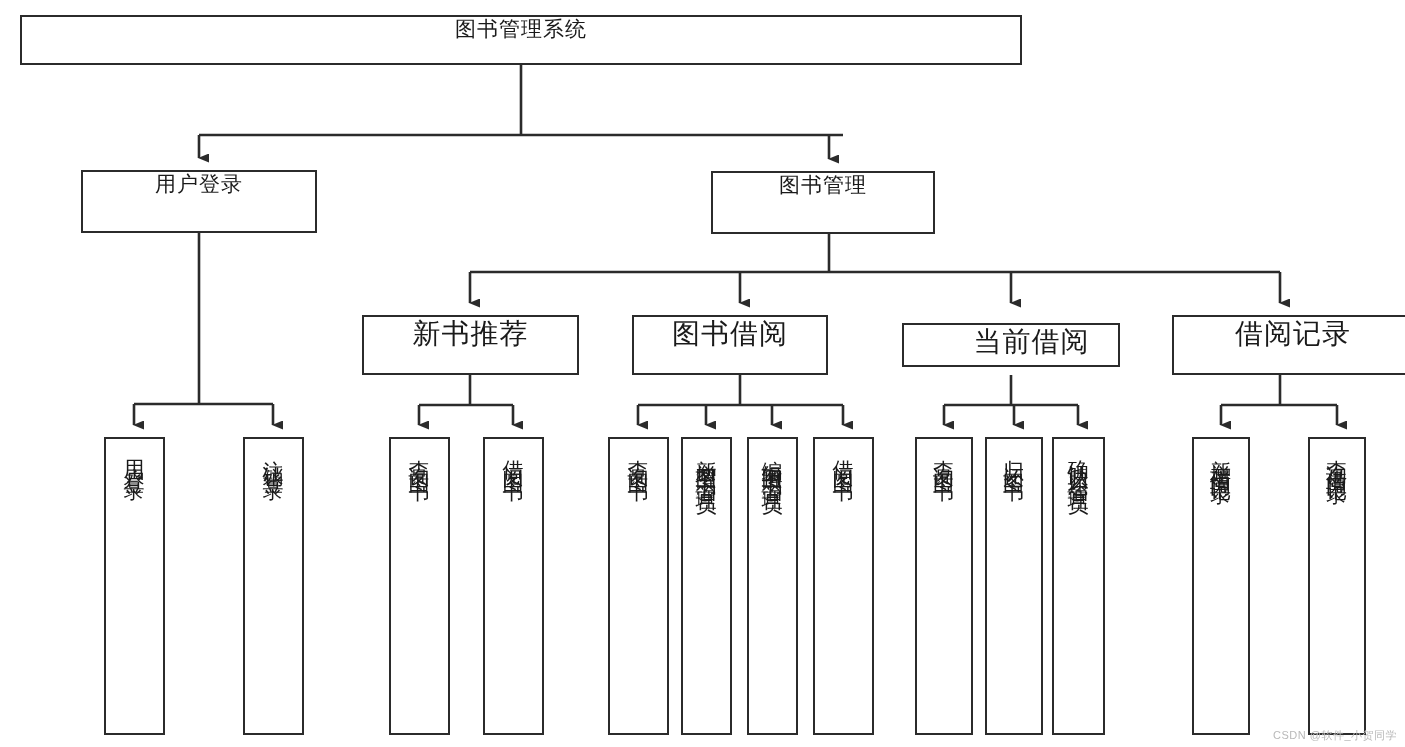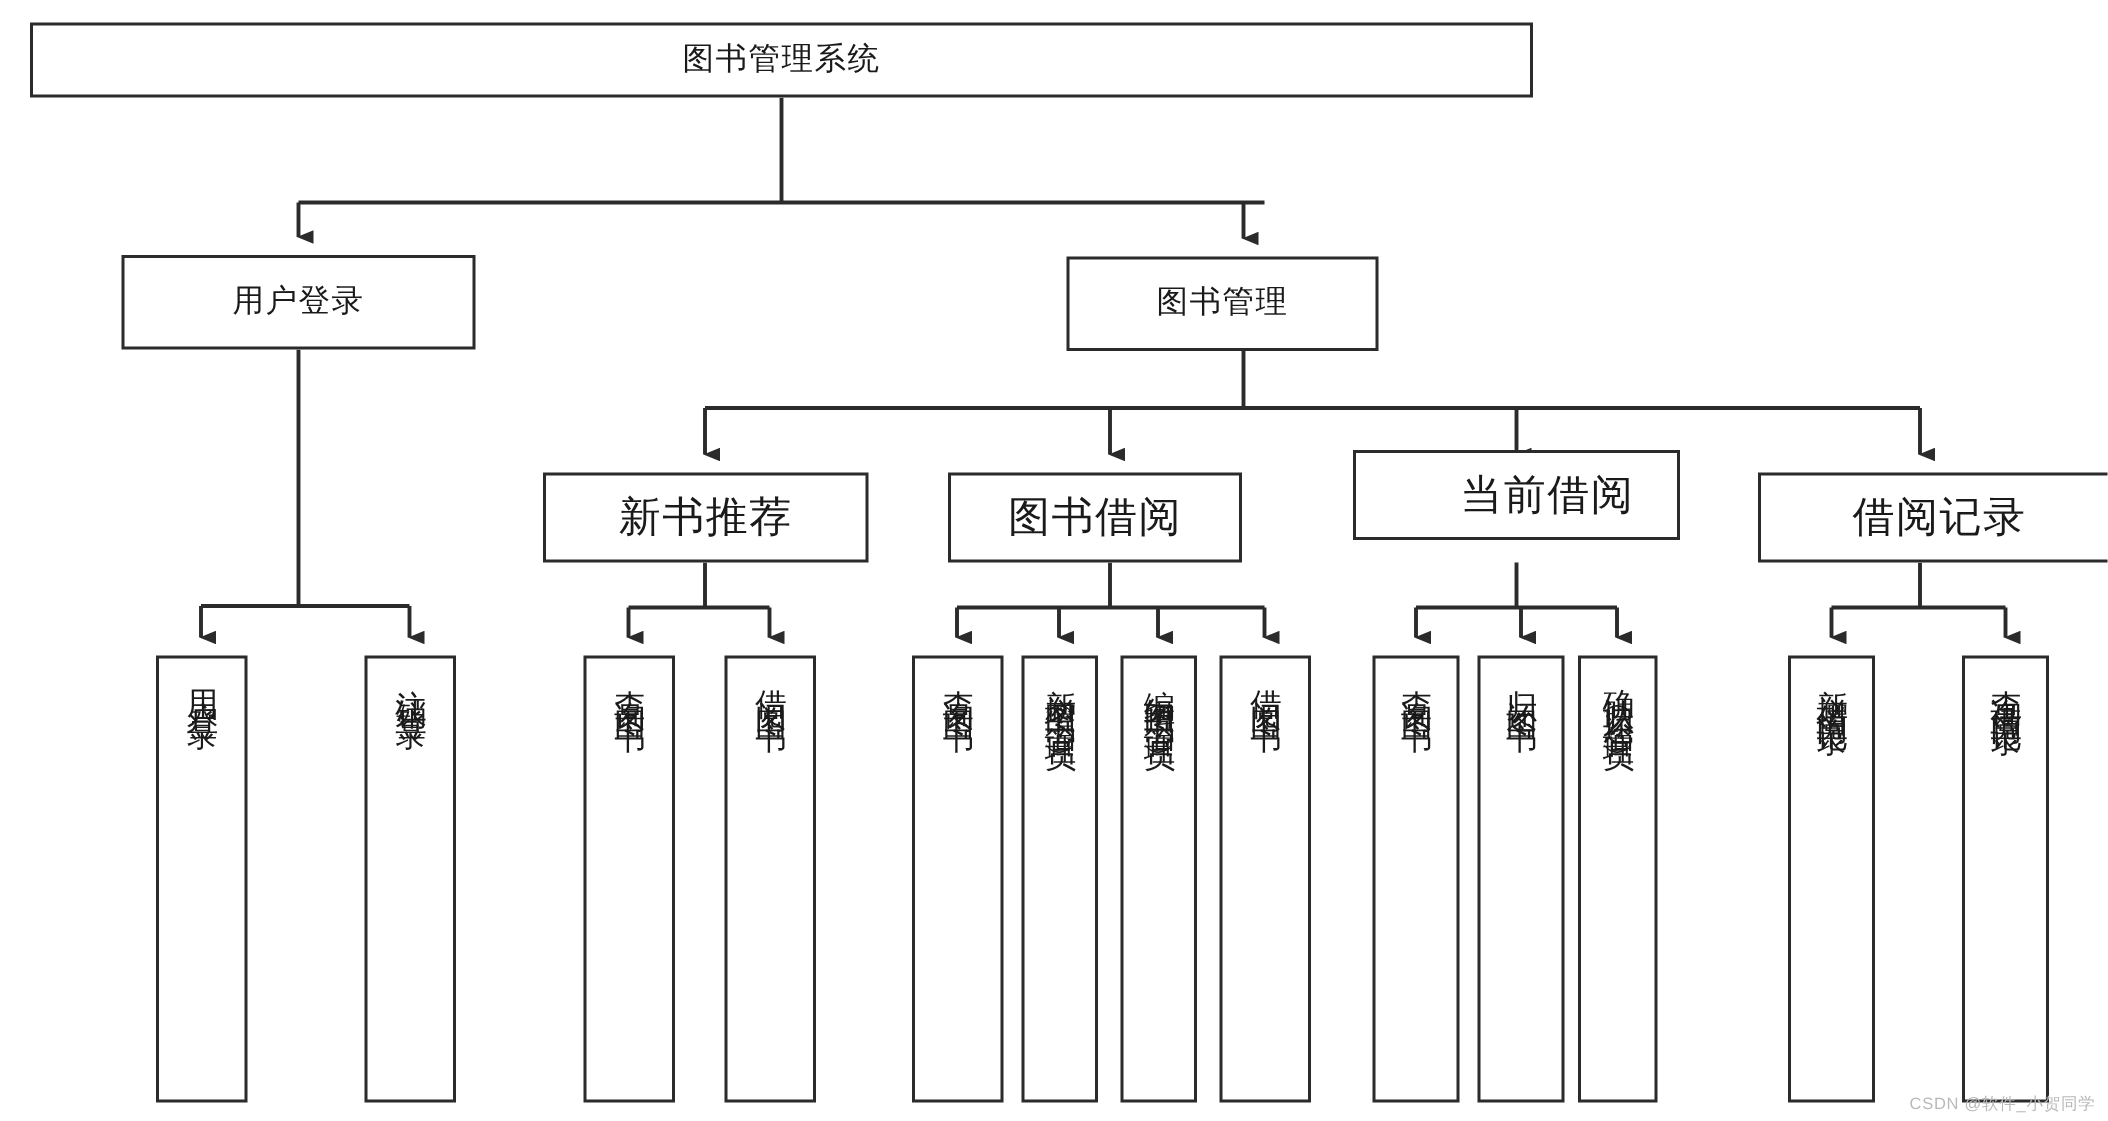--- a/index.html
+++ b/index.html
@@ -12,21 +12,20 @@
   }
   #canvas{position:relative;width:1405px;height:747px;}
   svg#edges{position:absolute;left:0;top:0;width:1405px;height:747px;}
 
   .node{
     position:absolute;
     box-sizing:border-box;
     background:#ffffff;
     border:2px solid #2b2b2b;
     display:flex;
-    align-items:center;
     justify-content:center;
     color:#1a1a1a;
   }
   .node .lbl{
     display:block;
     text-align:center;
     line-height:1.18;
     white-space:nowrap;
   }
   .node.h .lbl{ font-size:21px; letter-spacing:1px; }
@@ -117,31 +116,31 @@
     </g>
   </svg>
 
   <div class="node root" id="node-root" style="left: 20px; top: 15px; width: 1002px; height: 50px;">
     <span class="lbl">图书管理系统</span>
   </div>
 
   <div class="node h" id="l2-0" style="left: 81px; top: 170px; width: 236px; height: 63px;">
     <span class="lbl">用户登录</span>
   </div>
-  <div class="node h" id="l2-1" style="left: 711px; top: 171px; width: 208px; height: 63px;">
+  <div class="node h" id="l2-1" style="left: 711px; top: 171px; width: 224px; height: 63px;">
     <span class="lbl">图书管理</span>
   </div>
 
   <div class="node lvl3" id="l3-0" style="left: 362px; top: 315px; width: 217px; height: 60px;">
     <span class="lbl">新书推荐</span>
   </div>
   <div class="node lvl3" id="l3-1" style="left: 632px; top: 315px; width: 196px; height: 60px;">
     <span class="lbl">图书借阅</span>
   </div>
-  <div class="node lvl3" id="l3-2" style="left: 902px; top: 300px; width: 218px; height: 60px; padding-left: 41px;">
+  <div class="node lvl3" id="l3-2" style="left: 902px; top: 323px; width: 218px; height: 44px; padding-left: 41px;">
     <span class="lbl">当前借阅</span>
   </div>
   <div class="node lvl3" id="l3-3" style="left: 1172px; top: 315px; width: 242px; height: 60px;">
     <span class="lbl">借阅记录</span>
   </div>
 
   <div class="node leaf" id="lf-0" style="left: 104px; top: 437px; width: 61px; height: 298px;">
     <span class="lbl">用户登录</span>
   </div>
   <div class="node leaf" id="lf-1" style="left: 243px; top: 437px; width: 61px; height: 298px;">

